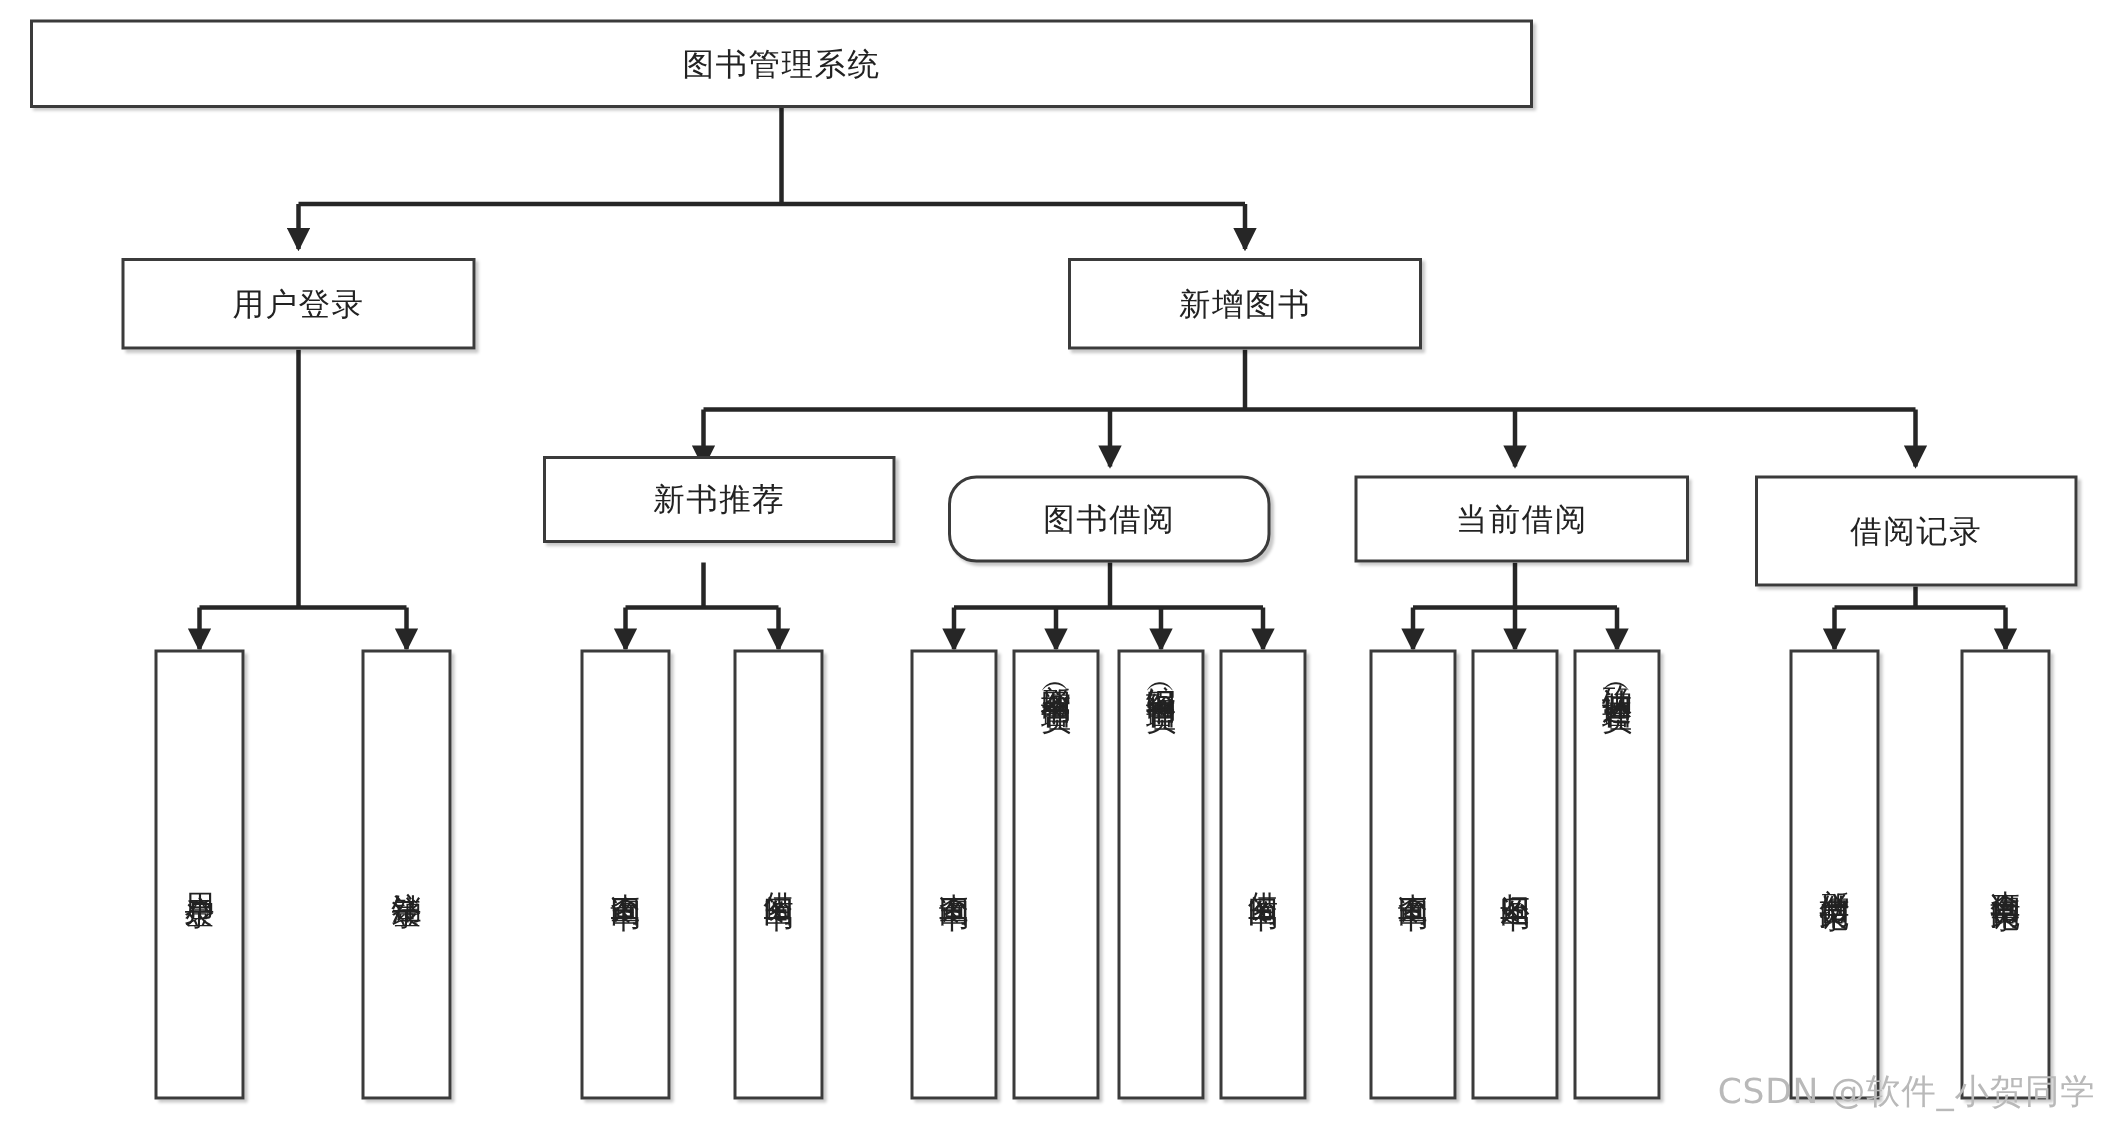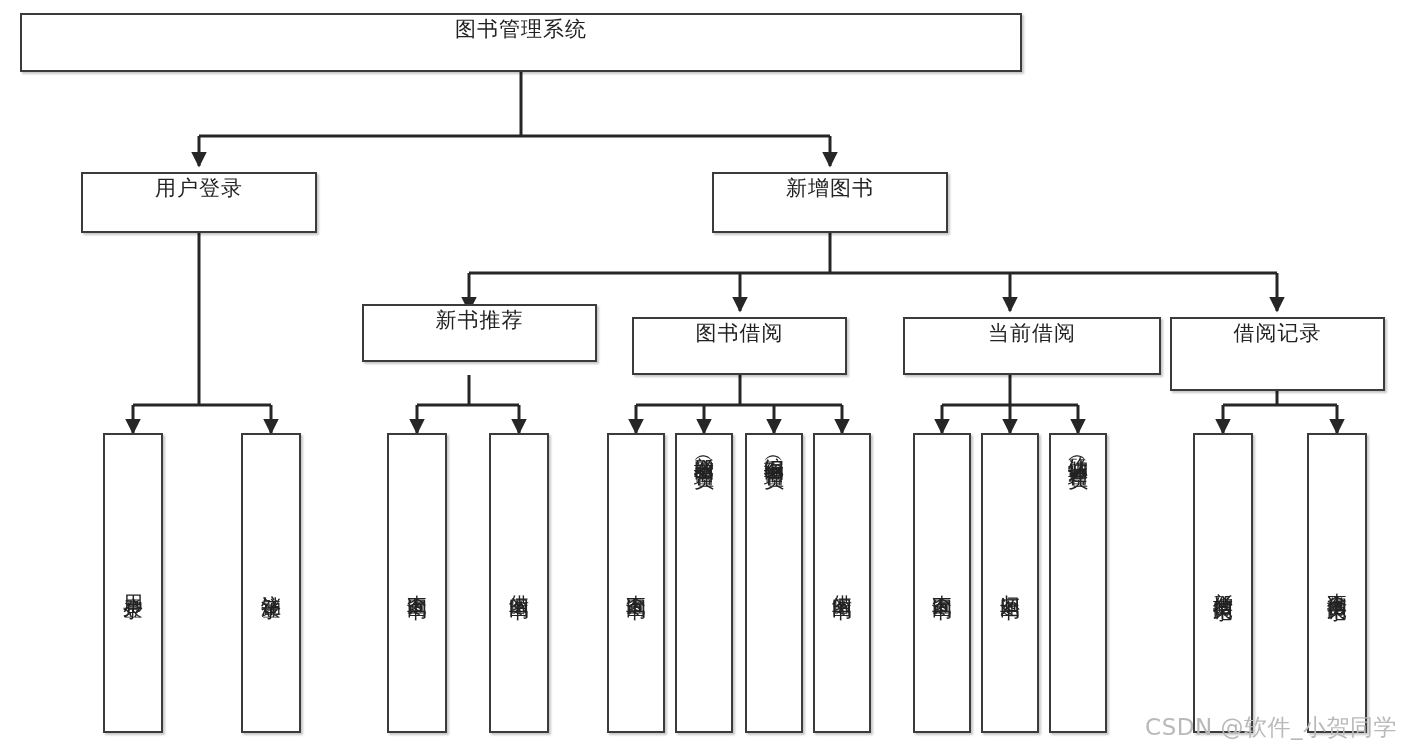--- a/index.html
+++ b/index.html
@@ -24,21 +24,21 @@
     height: 747px;
     pointer-events: none;
   }
   .node {
     position: absolute;
     box-sizing: border-box;
     background: #ffffff;
     border: 2px solid #3b3b3b;
     box-shadow: 2px 2px 2px rgba(0,0,0,0.22);
     display: flex;
-    align-items: flex-start;
+    align-items: center;
     justify-content: center;
     color: #222222;
   }
   .node.horiz {
     font-size: 21px;
     letter-spacing: 1px;
   }
   .node.vert {
     writing-mode: vertical-rl;
     text-orientation: upright;
@@ -128,24 +128,24 @@
   <div class="node horiz" style="left:81px; top:172px; width:236px; height:61px;">
     <span class="lbl">用户登录</span>
   </div>
   <div class="node horiz" style="left:712px; top:172px; width:236px; height:61px;">
     <span class="lbl">新增图书</span>
   </div>
 
   <div class="node horiz" style="left:362px; top:304px; width:235px; height:58px;">
     <span class="lbl">新书推荐</span>
   </div>
-  <div class="node horiz" style="left:632px; top:317px; width:215px; height:58px;">
+  <div class="node horiz" style="left:632px; top:317px; width:215px; height:58px;border-radius:19px;">
     <span class="lbl">图书借阅</span>
   </div>
-  <div class="node horiz" style="left:903px; top:317px; width:258px; height:58px;">
+  <div class="node horiz" style="left:903px; top:317px; width:223px; height:58px;">
     <span class="lbl">当前借阅</span>
   </div>
   <div class="node horiz" style="left:1170px; top:317px; width:215px; height:74px;">
     <span class="lbl">借阅记录</span>
   </div>
 
   <div class="node vert centered" style="left:103px; top:433px; width:60px; height:300px;">
     <span class="lbl">用户登录</span>
   </div>
   <div class="node vert centered" style="left:241px; top:433px; width:60px; height:300px;">

